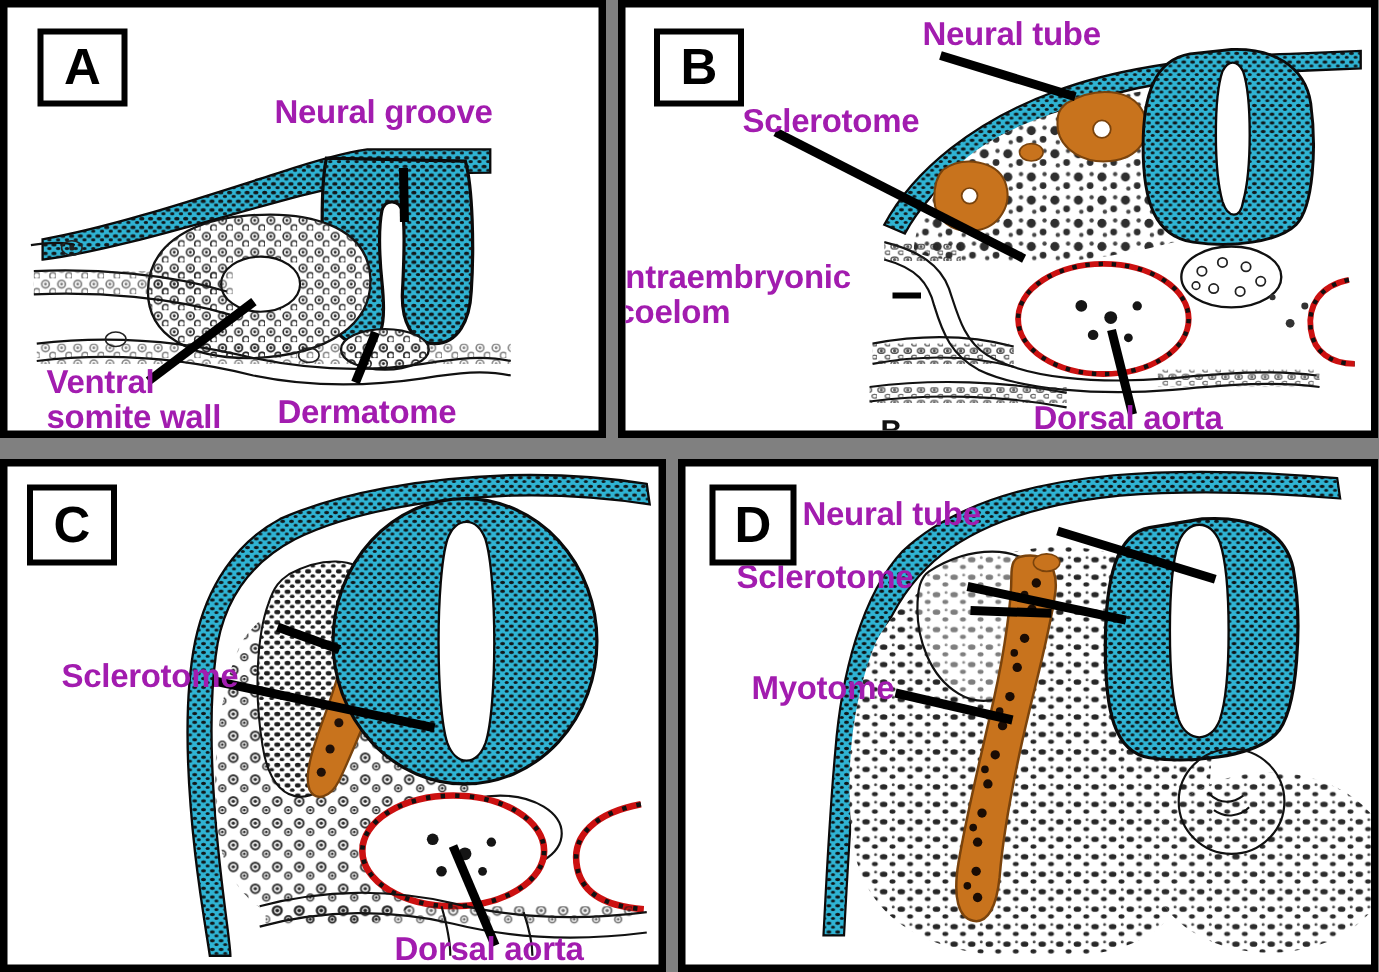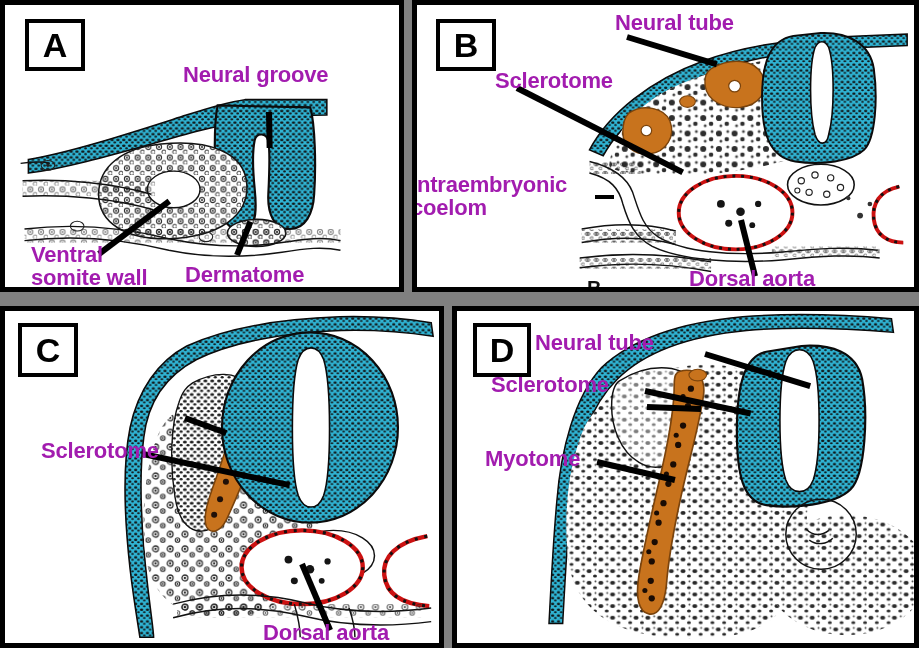--- a/index.html
+++ b/index.html
@@ -628,16 +628,16 @@
 
     <div class="panel-badge badge-d">D</div>
 
     <div class="leader" style="left:248px; top:40px; width:110px; height:6px; transform: rotate(17deg);"></div>
     <div class="leader" style="left:188px; top:77px; width:108px; height:6px; transform: rotate(12deg);"></div>
     <div class="leader" style="left:190px; top:93px; width:54px; height:6px; transform: rotate(2deg);"></div>
     <div class="leader" style="left:140px; top:148px; width:80px; height:6px; transform: rotate(13deg);"></div>
 
     <div class="lbl" style="left:78px; top:20px; font-size:22px;">Neural tube</div>
     <div class="lbl" style="left:34px; top:62px; font-size:22px;">Sclerotome</div>
-    <div class="lbl" style="left:28px; top:136px; font-size:22px;">Myotome</div>
+    <div class="lbl" style="left:44px; top:136px; font-size:22px;">Myotome</div>
   </div>
 
 </div>
 
 </body></html>

